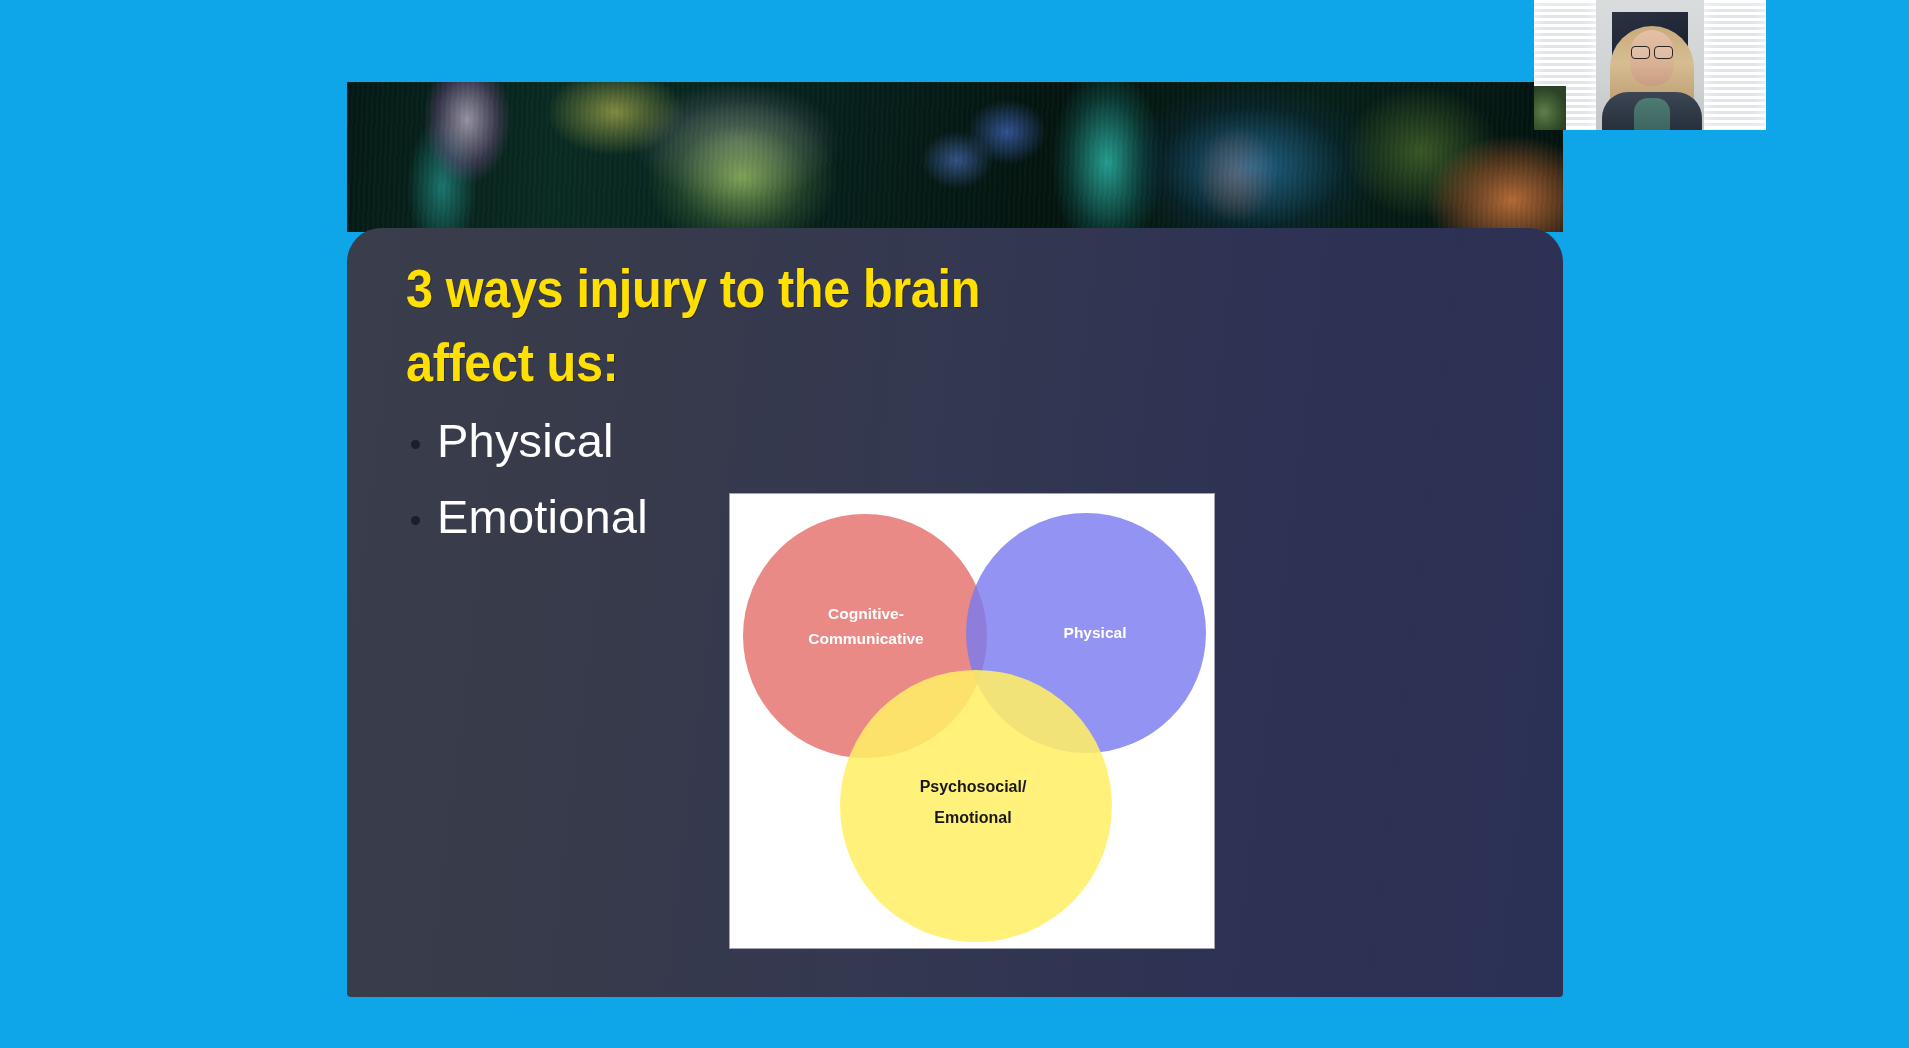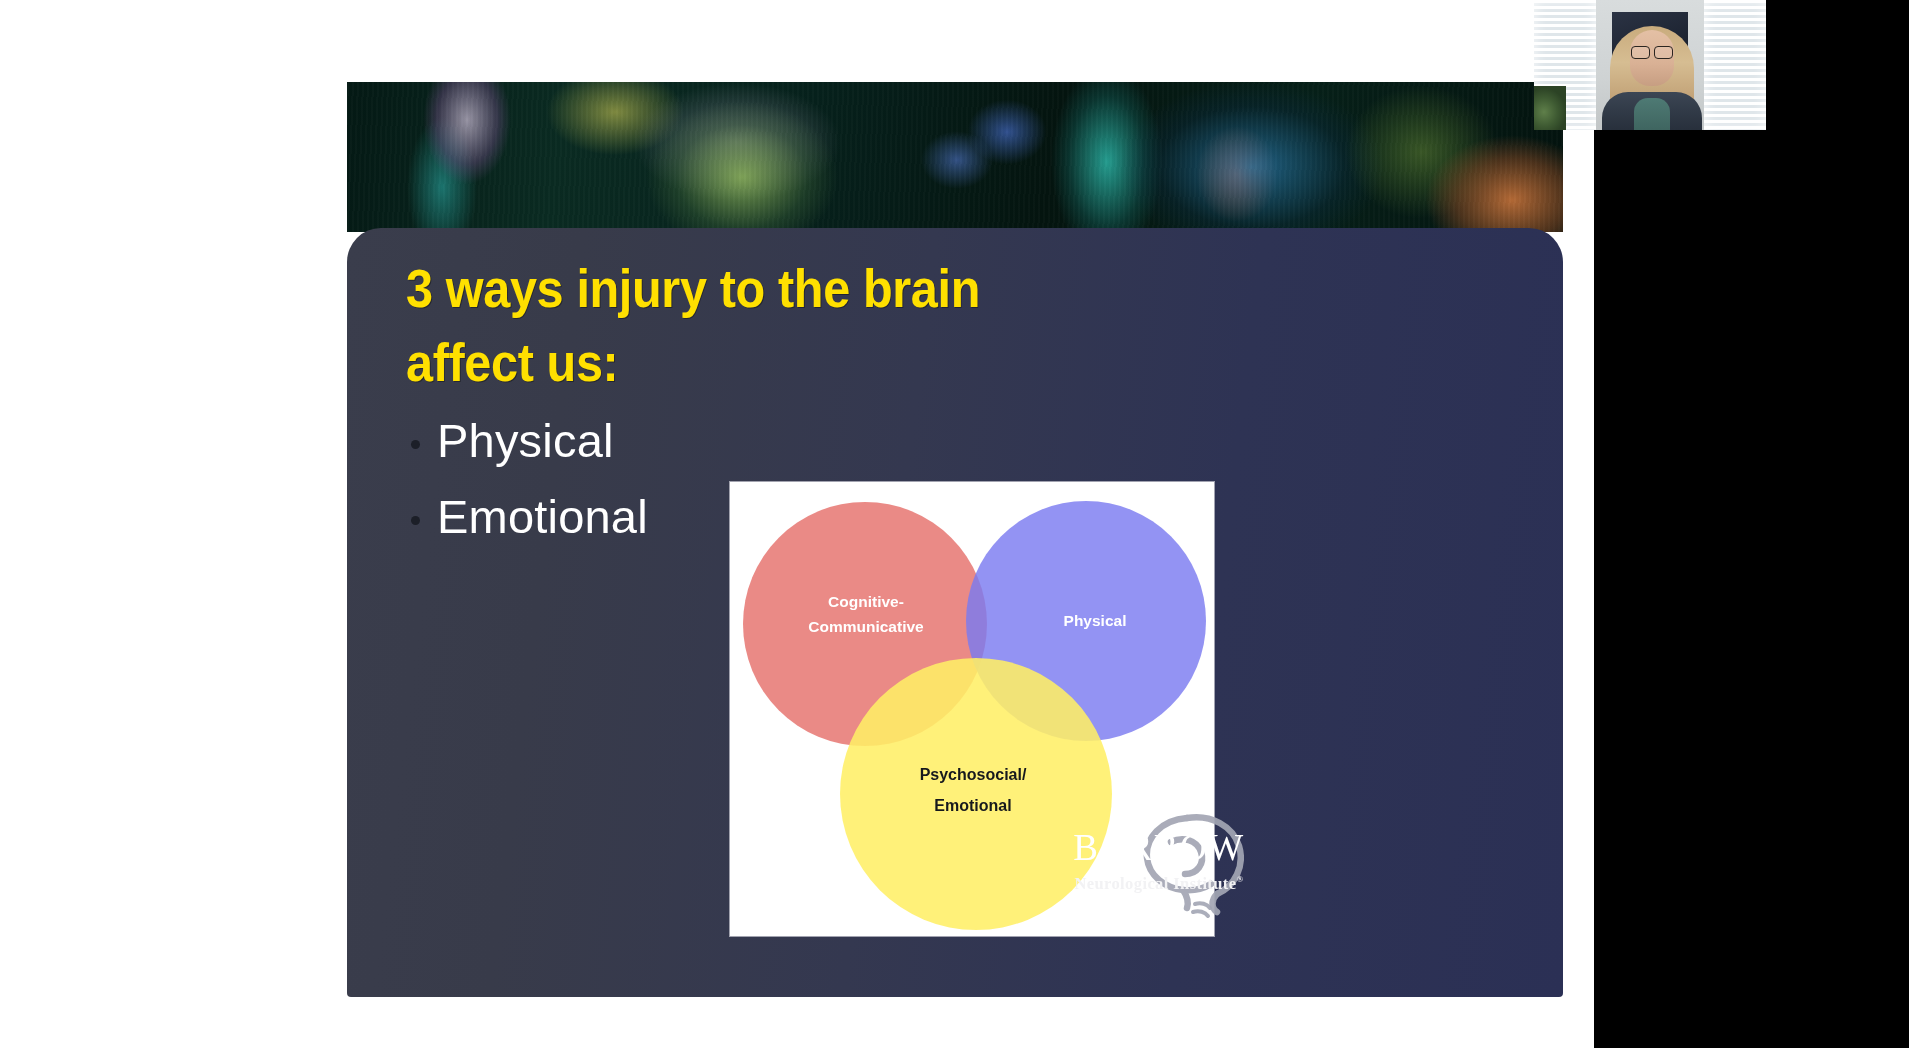--- a/index.html
+++ b/index.html
@@ -7,23 +7,23 @@
     padding: 0;
     background: #000000;
     width: 1909px;
     height: 1048px;
     overflow: hidden;
     font-family: "Liberation Sans", sans-serif;
   }
 
   #stage {
     position: relative;
-    width: 1594px;
+    width: 1909px;
     height: 1048px;
-    background: #ffffff;
+    background: #0ea5e9;
   }
 
   
   #slide {
     position: absolute;
     left: 347px;
     top: 82px;
     width: 1216px;
     height: 915px;
   }
@@ -117,21 +117,21 @@
     width: 9px;
     height: 9px;
     border-radius: 50%;
     background: #1c1f28;
   }
 
   
   #venn-panel {
     position: absolute;
     left: 383px;
-    top: 254px;
+    top: 266px;
     width: 484px;
     height: 454px;
     background: #ffffff;
     box-shadow: 0 0 0 1px rgba(190,190,200,0.8);
   }
   #venn-svg { display: block; width: 484px; height: 454px; }
   .venn-label-white {
     fill: #ffffff;
     font-family: "Liberation Sans", sans-serif;
     font-size: 15.5px;
@@ -303,39 +303,20 @@
             <circle id="venn-circle-psychosocial" cx="246" cy="312" r="136" fill="#ffef66" fill-opacity="0.88"></circle>
           </g>
           <text class="venn-label-white" x="136" y="125">Cognitive-</text>
           <text class="venn-label-white" x="136" y="150">Communicative</text>
           <text class="venn-label-white" x="365" y="144">Physical</text>
           <text class="venn-label-dark" x="243" y="298">Psychosocial/</text>
           <text class="venn-label-dark" x="243" y="329">Emotional</text>
         </svg>
       </div>
 
-      <div id="logo">
-        <svg id="logo-brain" viewBox="0 0 130 120">
-          <g fill="none" stroke="#a3a6b4" stroke-width="6.5" stroke-linecap="round" stroke-linejoin="round" opacity="0.92">
-            <path d="M56 18 C30 20 14 38 16 58 C18 76 34 88 52 90 C62 91 72 89 80 84"></path>
-            <path d="M56 18 C80 14 102 26 108 46 C114 66 104 86 86 94"></path>
-            <path d="M86 94 C80 100 80 108 86 112"></path>
-            <path d="M52 90 C56 96 58 102 56 108"></path>
-            <path d="M40 42 C52 36 66 40 70 52 C74 64 66 74 54 74"></path>
-          </g>
-          <g fill="none" stroke="#a3a6b4" stroke-width="4" stroke-linecap="round" opacity="0.9">
-            <path d="M64 104 C70 102 76 104 79 108"></path>
-            <path d="M62 112 C68 110 74 112 77 116"></path>
-          </g>
-        </svg>
-        <div id="logo-wordmark">
-          <span id="logo-name">BARROW</span>
-          <span id="logo-sub"><span>Neurological Institute</span><sup>®</sup></span>
-        </div>
-      </div>
 
     </div>
   </div>
 
   <div id="webcam">
     <div class="wc-layer" id="wc-wall"></div>
     <div class="wc-layer wc-blind" id="wc-blind-l"></div>
     <div class="wc-layer wc-blind" id="wc-blind-r"></div>
     <div class="wc-layer" id="wc-art"></div>
     <div class="wc-layer" id="wc-plant"></div>

